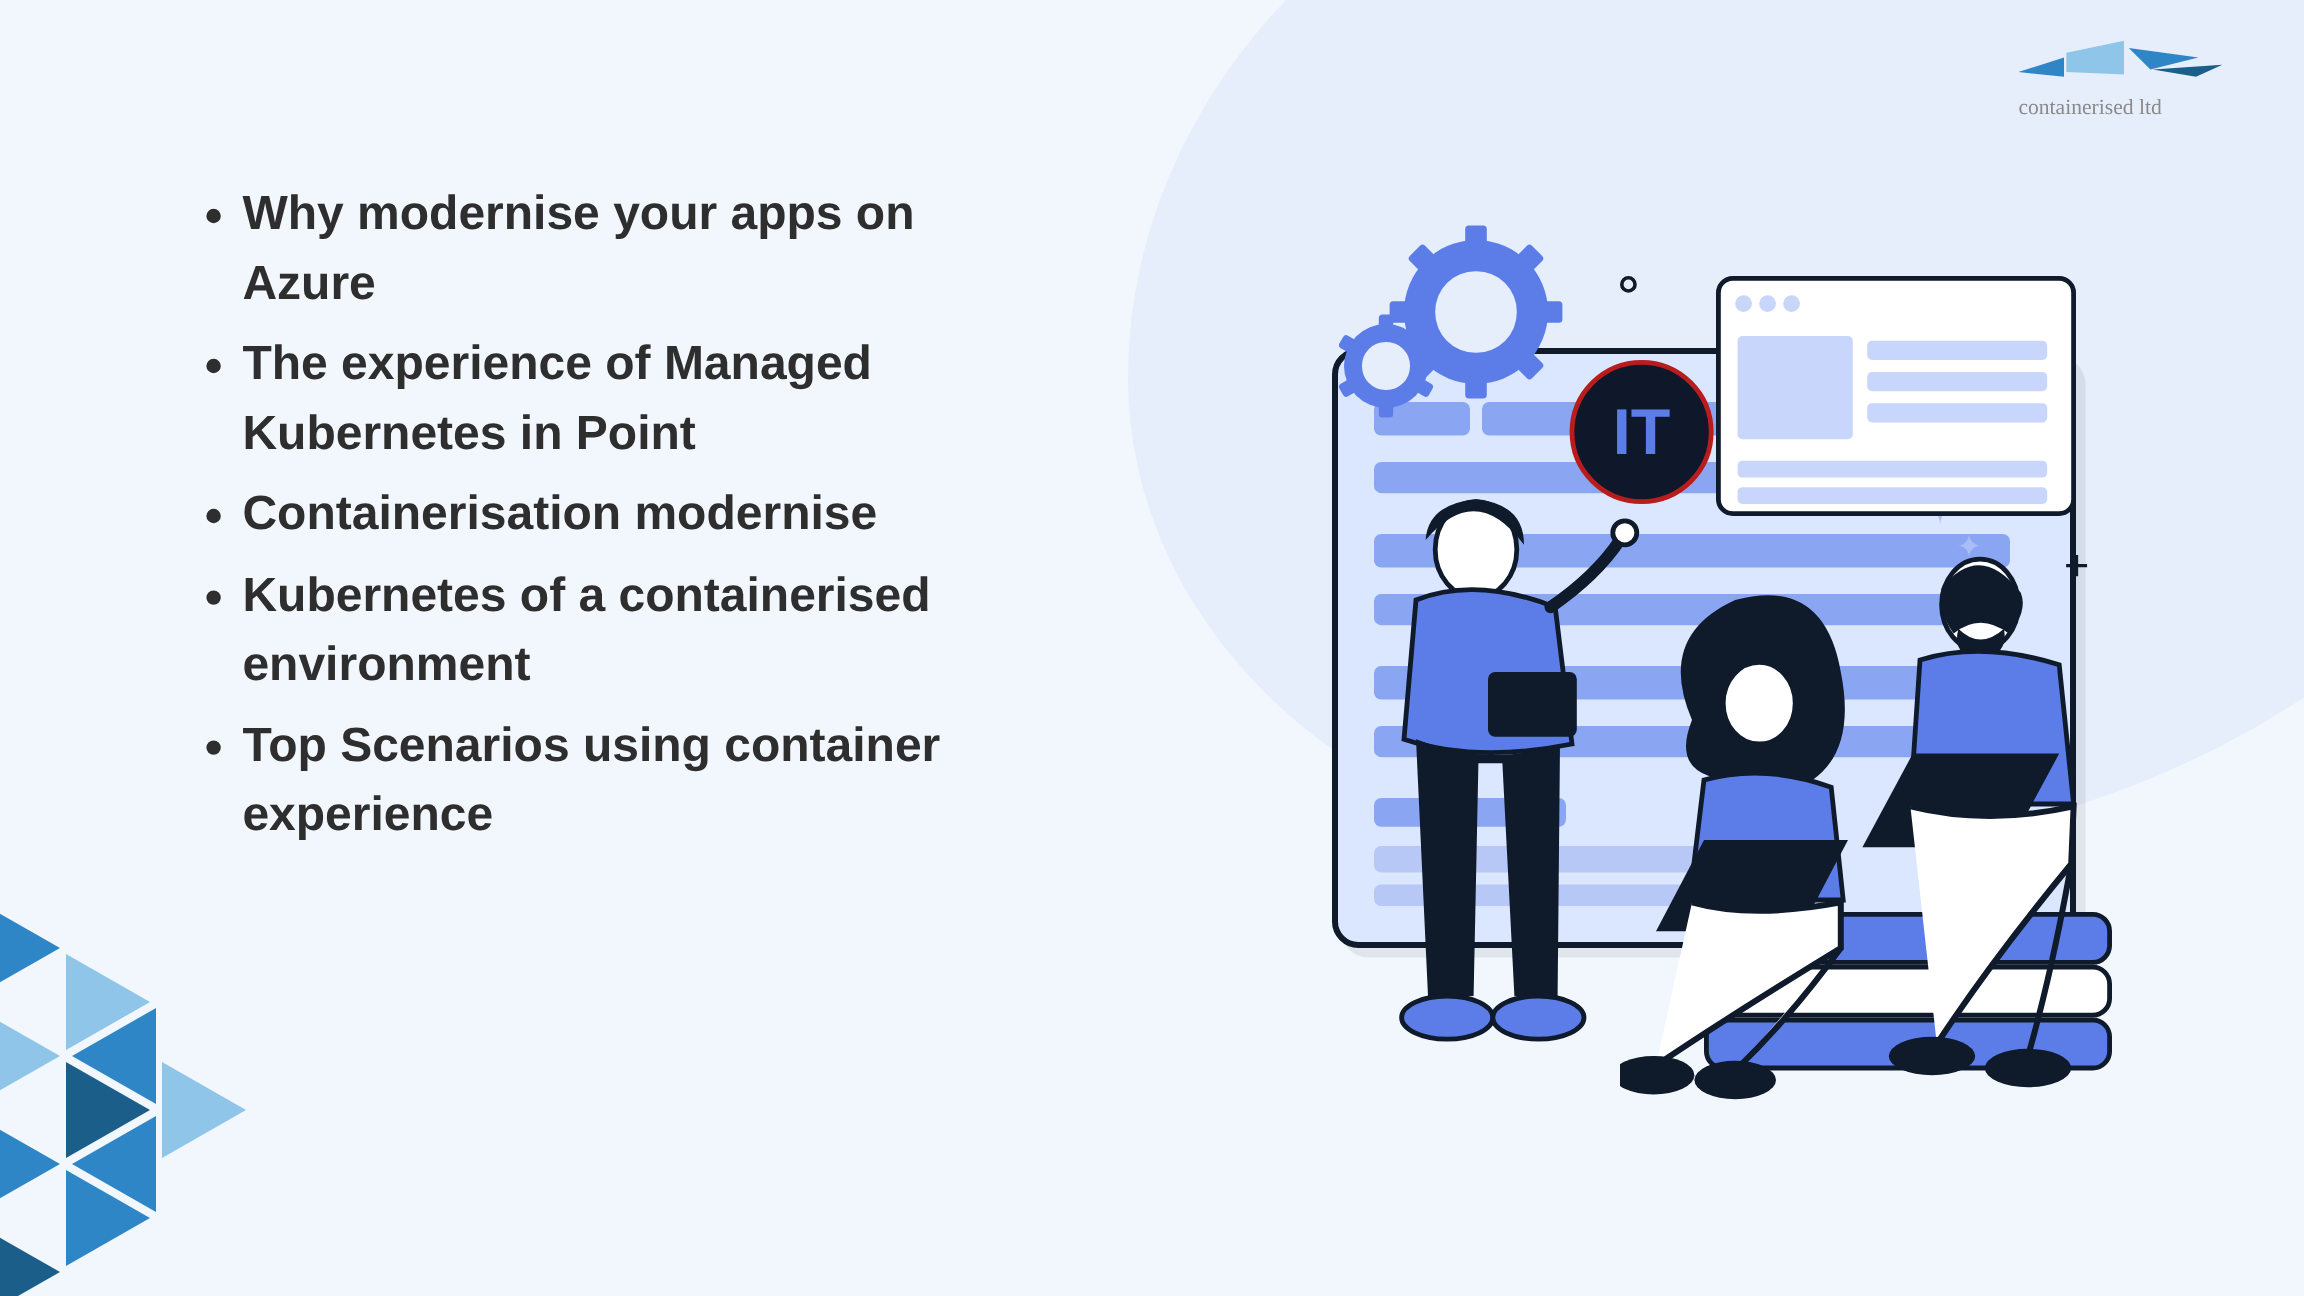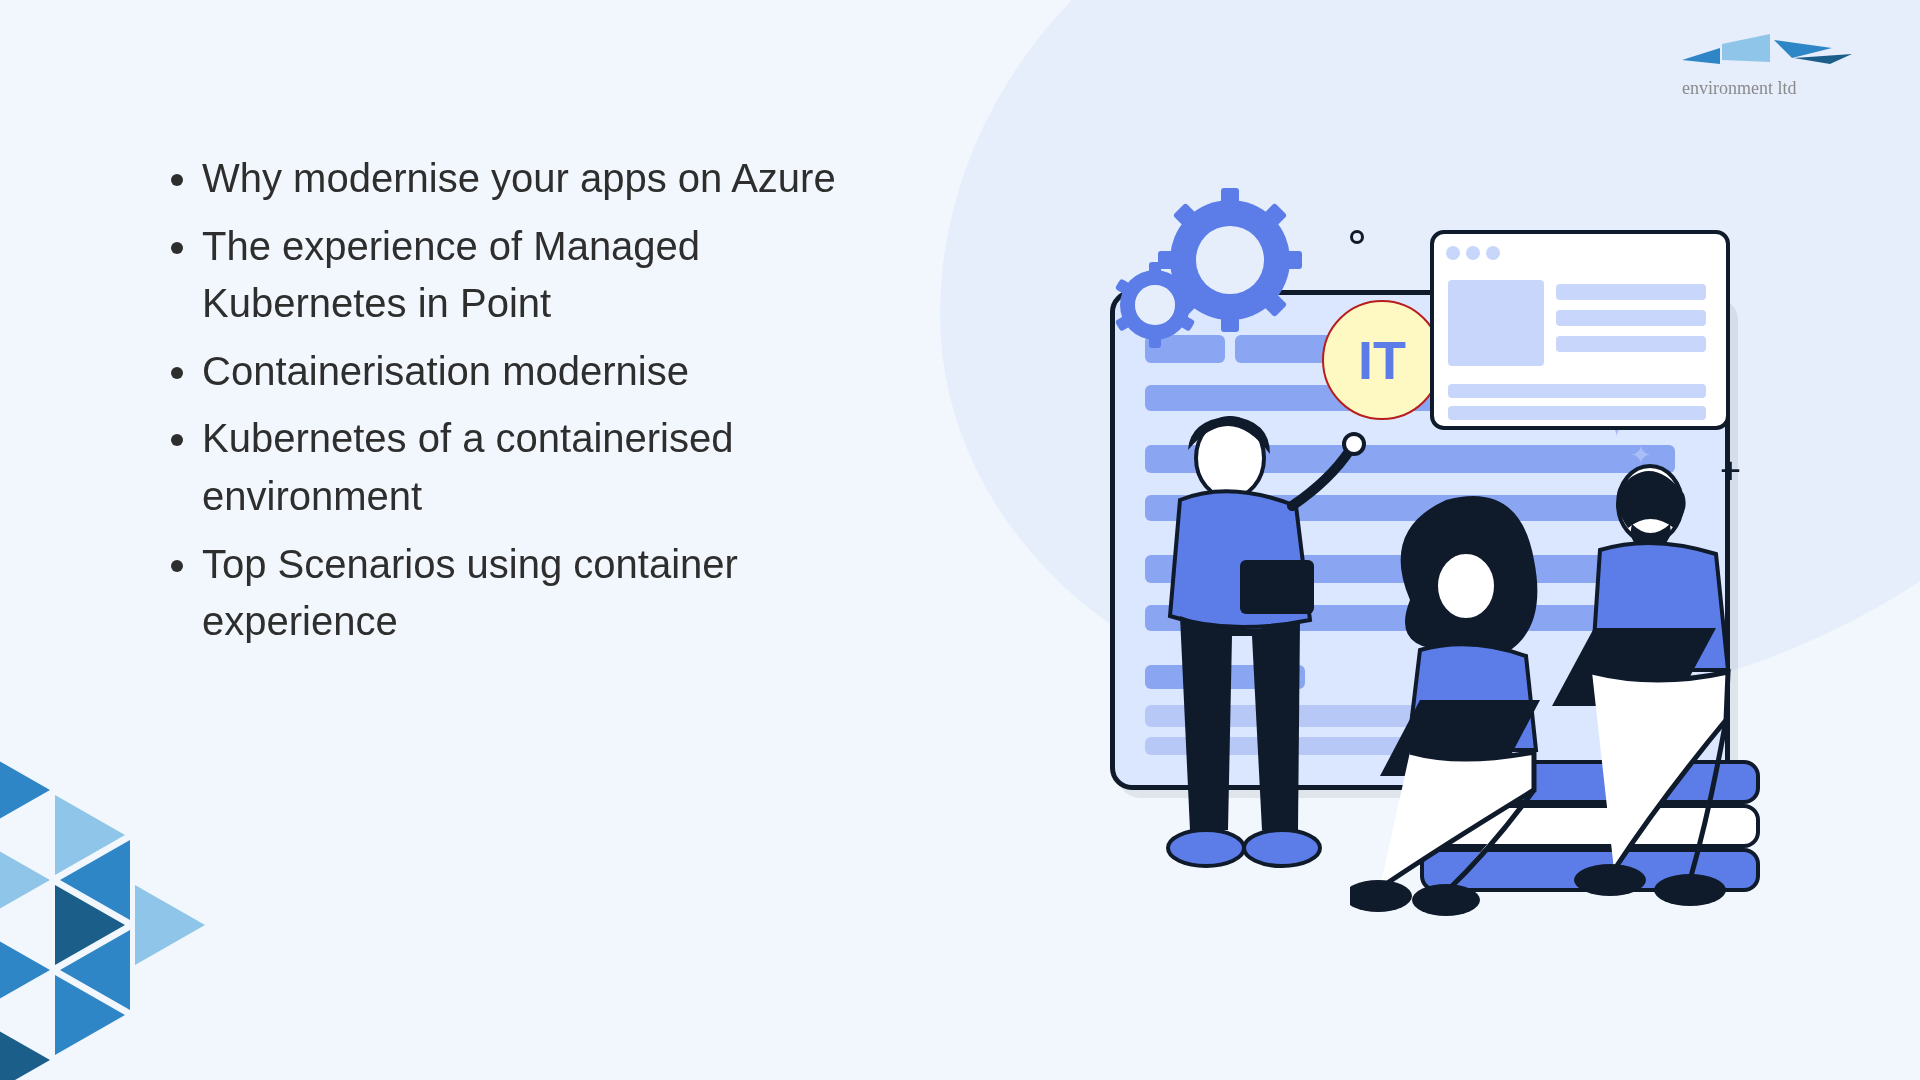--- a/index.html
+++ b/index.html
@@ -49,20 +49,21 @@
   .copy h1 {
     font-size: 58px;
     font-weight: 800;
     color: #262626;
     line-height: 1.18;
     margin-bottom: 28px;
   }
   .copy ul {
     list-style: disc;
     padding-left: 72px;
+    font-weight: bold;
   }
   .copy li {
     font-size: 40px;
     color: #2e2e2e;
     line-height: 1.44;
     margin-bottom: 10px;
   }
 
   
   .tri-cluster {
@@ -84,23 +85,23 @@
     width: 620px; height: 500px;
     background: #dbe6ff;
     border: 5px solid #0f1a2b;
     border-radius: 22px;
     box-shadow: 8px 8px 0 rgba(15,26,43,0.08);
   }
   .board .line, .board .block {
     position: absolute; background: #8aa6f2; border-radius: 6px;
   }
   .it-bubble {
-    position: absolute; left: 262px; top: 100px;
+    position: absolute; left: 248px; top: 100px;
     width: 120px; height: 120px; border-radius: 50%;
-    background: #fef9c3; border: 2px solid #b91c1c;
+    background: #0f172a; border: 4px solid #b91c1c;
     display: flex; align-items: center; justify-content: center;
     z-index: 4;
   }
   .it-bubble span {
     font: 700 54px/1 "Segoe UI", Arial, sans-serif; color: #5c7de8;
   }
   .popup {
     position: absolute; left: 370px; top: 30px;
     width: 300px; height: 200px;
     background: #fff; border: 4px solid #0f1a2b; border-radius: 14px;
@@ -160,21 +161,21 @@
 
 <div class="logo">
   <div>
     <svg class="logo-mark" viewBox="0 0 170 36">
       <polygon points="0,26 38,14 38,30" fill="#2f86c6"></polygon>
       <polygon points="40,10 88,0 88,28 40,26" fill="#8fc5e8"></polygon>
       <polygon points="92,6 150,14 110,24" fill="#2f86c6"></polygon>
       <polygon points="112,24 170,20 148,30" fill="#1b5e8a"></polygon>
     </svg>
     <div class="logo-text">
-      <span class="sub">environment ltd</span>
+      <span class="sub">containerised ltd</span>
     </div>
   </div>
 </div>
 
 <section class="copy">
   <ul>
     <li>Why modernise your apps on Azure</li>
     <li>The experience of Managed Kubernetes in Point</li>
     <li>Containerisation modernise</li>
     <li>Kubernetes of a containerised environment</li>

